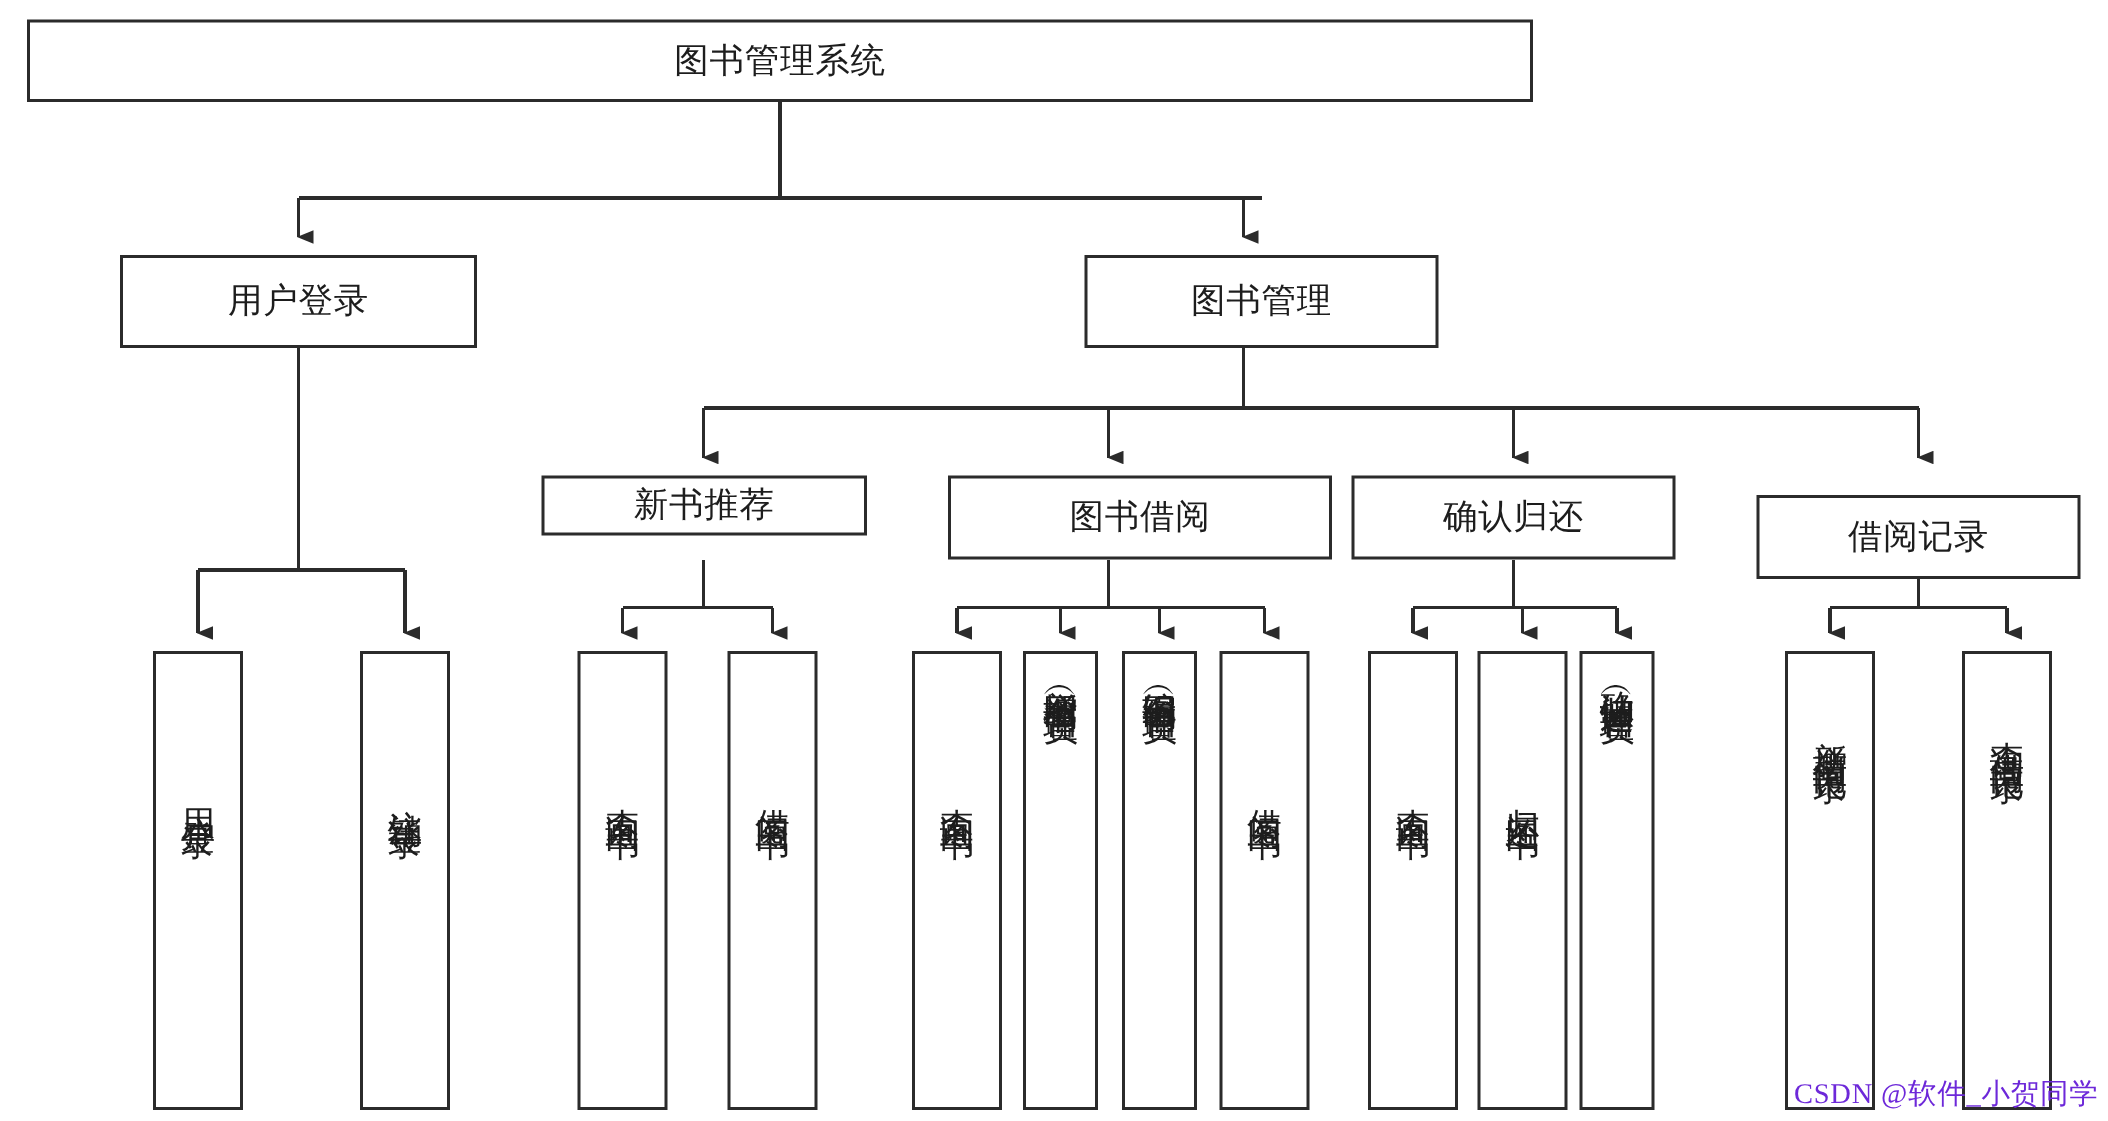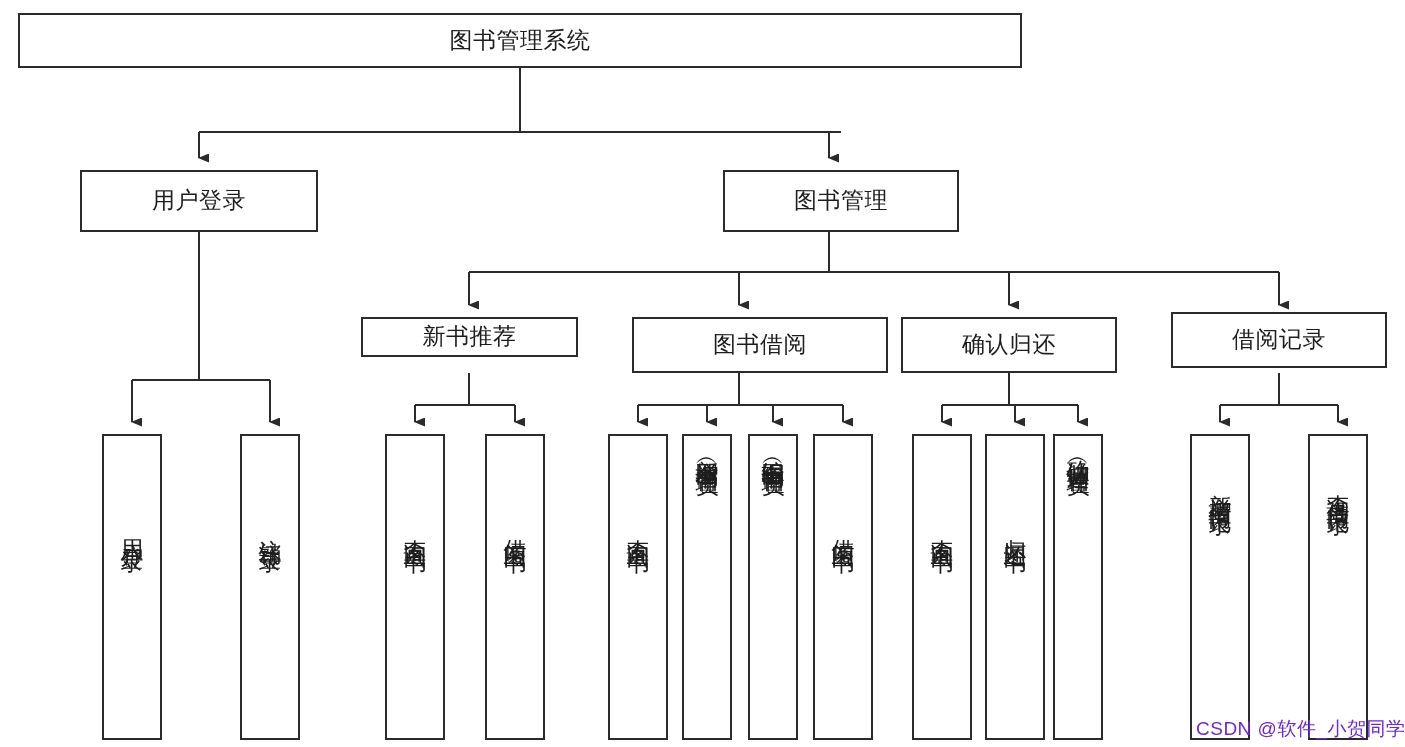--- a/index.html
+++ b/index.html
@@ -5,21 +5,21 @@
   html, body {
     margin: 0;
     padding: 0;
     background: #ffffff;
   }
   #canvas {
     position: relative;
     width: 1405px;
     height: 747px;
     background: #ffffff;
-    font-family: Liberation Sans, sans-serif;
+    font-family: Liberation Serif, serif;
     overflow: hidden;
   }
   #connectors {
     position: absolute;
     left: 0;
     top: 0;
     width: 1405px;
     height: 747px;
     pointer-events: none;
   }
@@ -141,21 +141,21 @@
 
   <div class="node" style="left:361px; top:317px; width:217px; height:40px;">
     <span class="node-label">新书推荐</span>
   </div>
   <div class="node" style="left:632px; top:317px; width:256px; height:56px;">
     <span class="node-label">图书借阅</span>
   </div>
   <div class="node" style="left:901px; top:317px; width:216px; height:56px;">
     <span class="node-label">确认归还</span>
   </div>
-  <div class="node" style="left:1171px; top:312px; width:216px; height:56px;align-items:center;">
+  <div class="node" style="left:1171px; top:330px; width:216px; height:56px;align-items:center;">
     <span class="node-label">借阅记录</span>
   </div>
 
   <div class="node vertical" style="left:102px; top:434px; width:60px; height:306px; padding-top:85px;">
     <span class="node-label">用户登录</span>
   </div>
   <div class="node vertical" style="left:240px; top:434px; width:60px; height:306px; padding-top:85px;">
     <span class="node-label">注销登录</span>
   </div>
 

